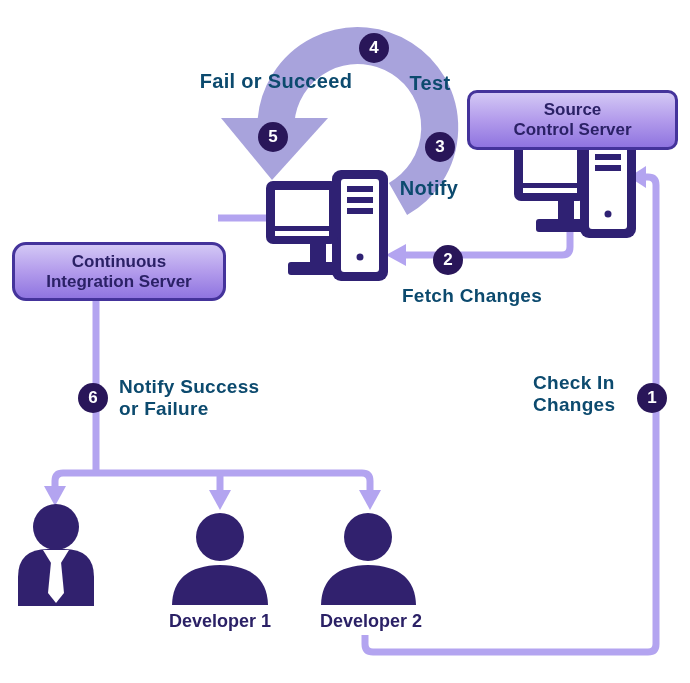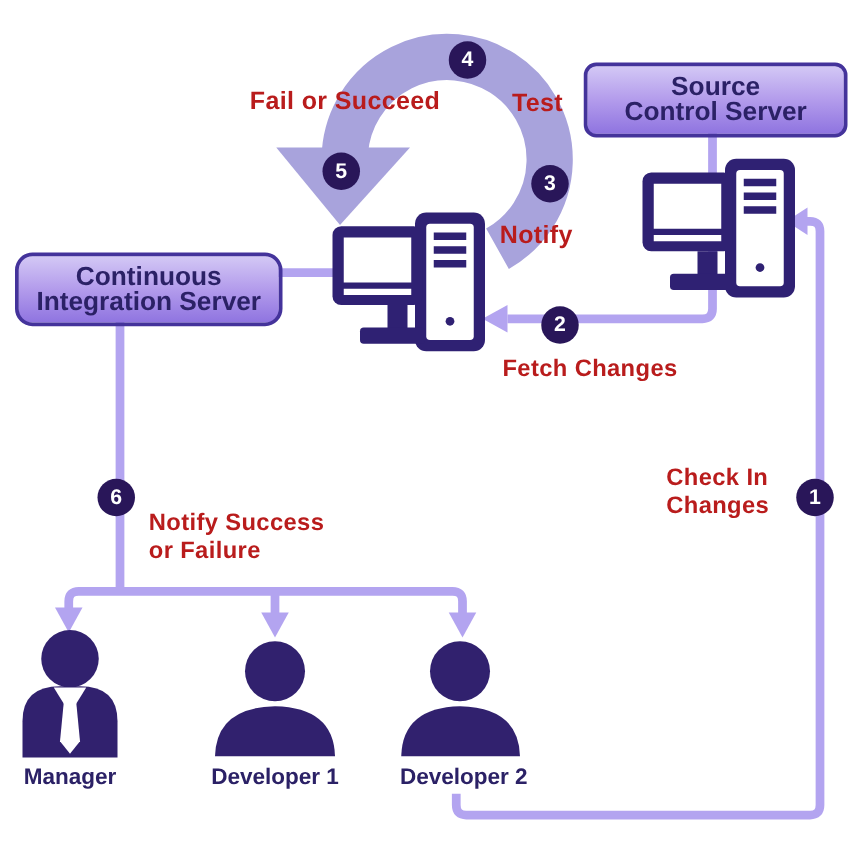--- a/index.html
+++ b/index.html
@@ -2,30 +2,30 @@
 <html><head>
 <meta charset="utf-8">
 <style>
   html,body{margin:0;padding:0;background:#ffffff;}
   .stage{position:relative;width:690px;height:683px;background:#ffffff;
          font-family:"Liberation Sans",sans-serif;overflow:hidden;}
   .stage svg.canvas{position:absolute;left:0;top:0;}
   .gradient-box{position:absolute;display:flex;flex-direction:column;align-items:center;
       justify-content:center;border:3px solid #44339b;border-radius:10px;
       background:linear-gradient(180deg,#d3c8f5 0%,#b49dec 48%,#8f74e0 100%);
-      color:#2b2166;font-weight:bold;font-size:21px;line-height:20px;text-align:center;}
+      color:#2b2166;font-weight:bold;font-size:17px;line-height:20px;text-align:center;margin-top:40px;}
   .box-ci{left:12px;top:202px;width:208px;height:53px;border-radius:14px;}
   .box-scs{left:467px;top:50px;width:205px;height:54px;}
-  .lbl{position:absolute;color:#b91c1c;font-weight:bold;letter-spacing:.3px;}
+  .lbl{position:absolute;color:#0c4a6e;font-weight:bold;letter-spacing:.3px;}
   .lbl-fail{left:176px;top:70px;width:200px;font-size:20px;text-align:center;}
   .lbl-test{left:399px;top:72px;width:62px;font-size:20px;text-align:center;}
   .lbl-build{left:394px;top:177px;width:70px;font-size:20px;text-align:center;}
   .lbl-fetch{left:383px;top:285px;width:178px;font-size:19px;text-align:center;}
   .lbl-checkin{left:533px;top:372px;font-size:19px;line-height:22px;}
-  .lbl-notify{left:119px;top:408px;font-size:19px;line-height:22px;}
+  .lbl-notify{left:119px;top:376px;font-size:19px;line-height:22px;}
   .person-label{position:absolute;top:611px;color:#2b2166;font-weight:bold;
       font-size:18px;text-align:center;}
   .pl-manager{left:8px;width:96px;}
   .pl-dev1{left:161px;width:118px;}
   .pl-dev2{left:310px;width:122px;}
   .badge{position:absolute;width:30px;height:30px;border-radius:50%;background:#291659;
       color:#ffffff;font-weight:bold;font-size:17px;display:flex;align-items:center;
       justify-content:center;}
   .b1{left:637px;top:383px;} .b2{left:433px;top:245px;} .b3{left:425px;top:132px;}
   .b4{left:359px;top:33px;}  .b5{left:258px;top:122px;} .b6{left:78px;top:383px;}
@@ -117,17 +117,16 @@
     <div>or Failure</div>
   </div>
 
   <div class="badge b1">1</div>
   <div class="badge b2">2</div>
   <div class="badge b3">3</div>
   <div class="badge b4">4</div>
   <div class="badge b5">5</div>
   <div class="badge b6">6</div>
 
-  <div class="person-label pl-manager">Manager</div>
   <div class="person-label pl-dev1">Developer 1</div>
   <div class="person-label pl-dev2">Developer 2</div>
 
 </div>
 
 </body></html>

